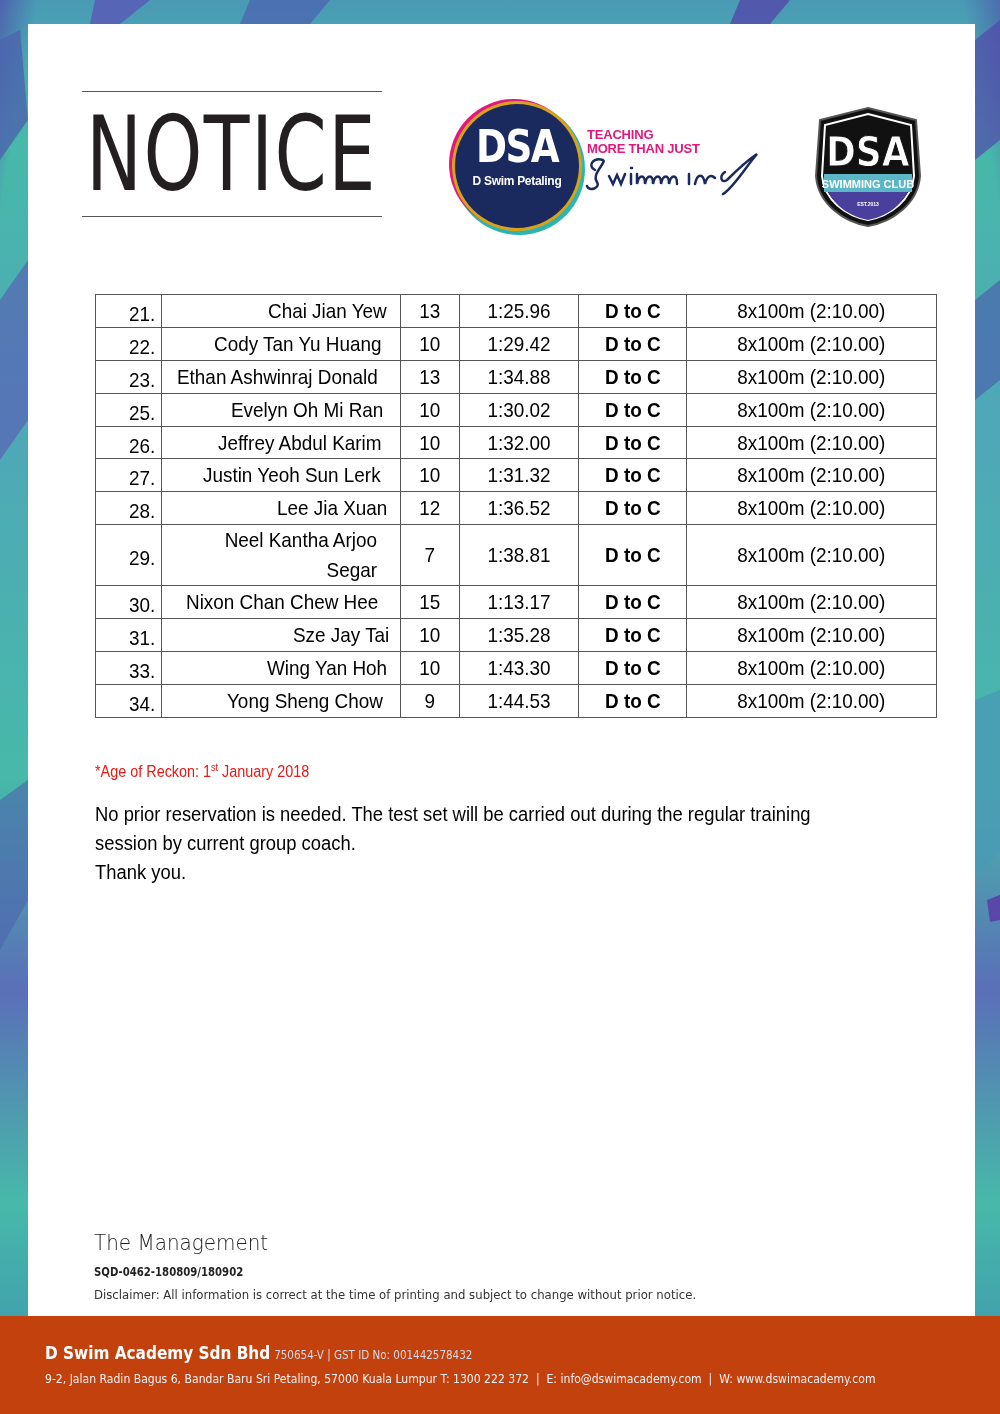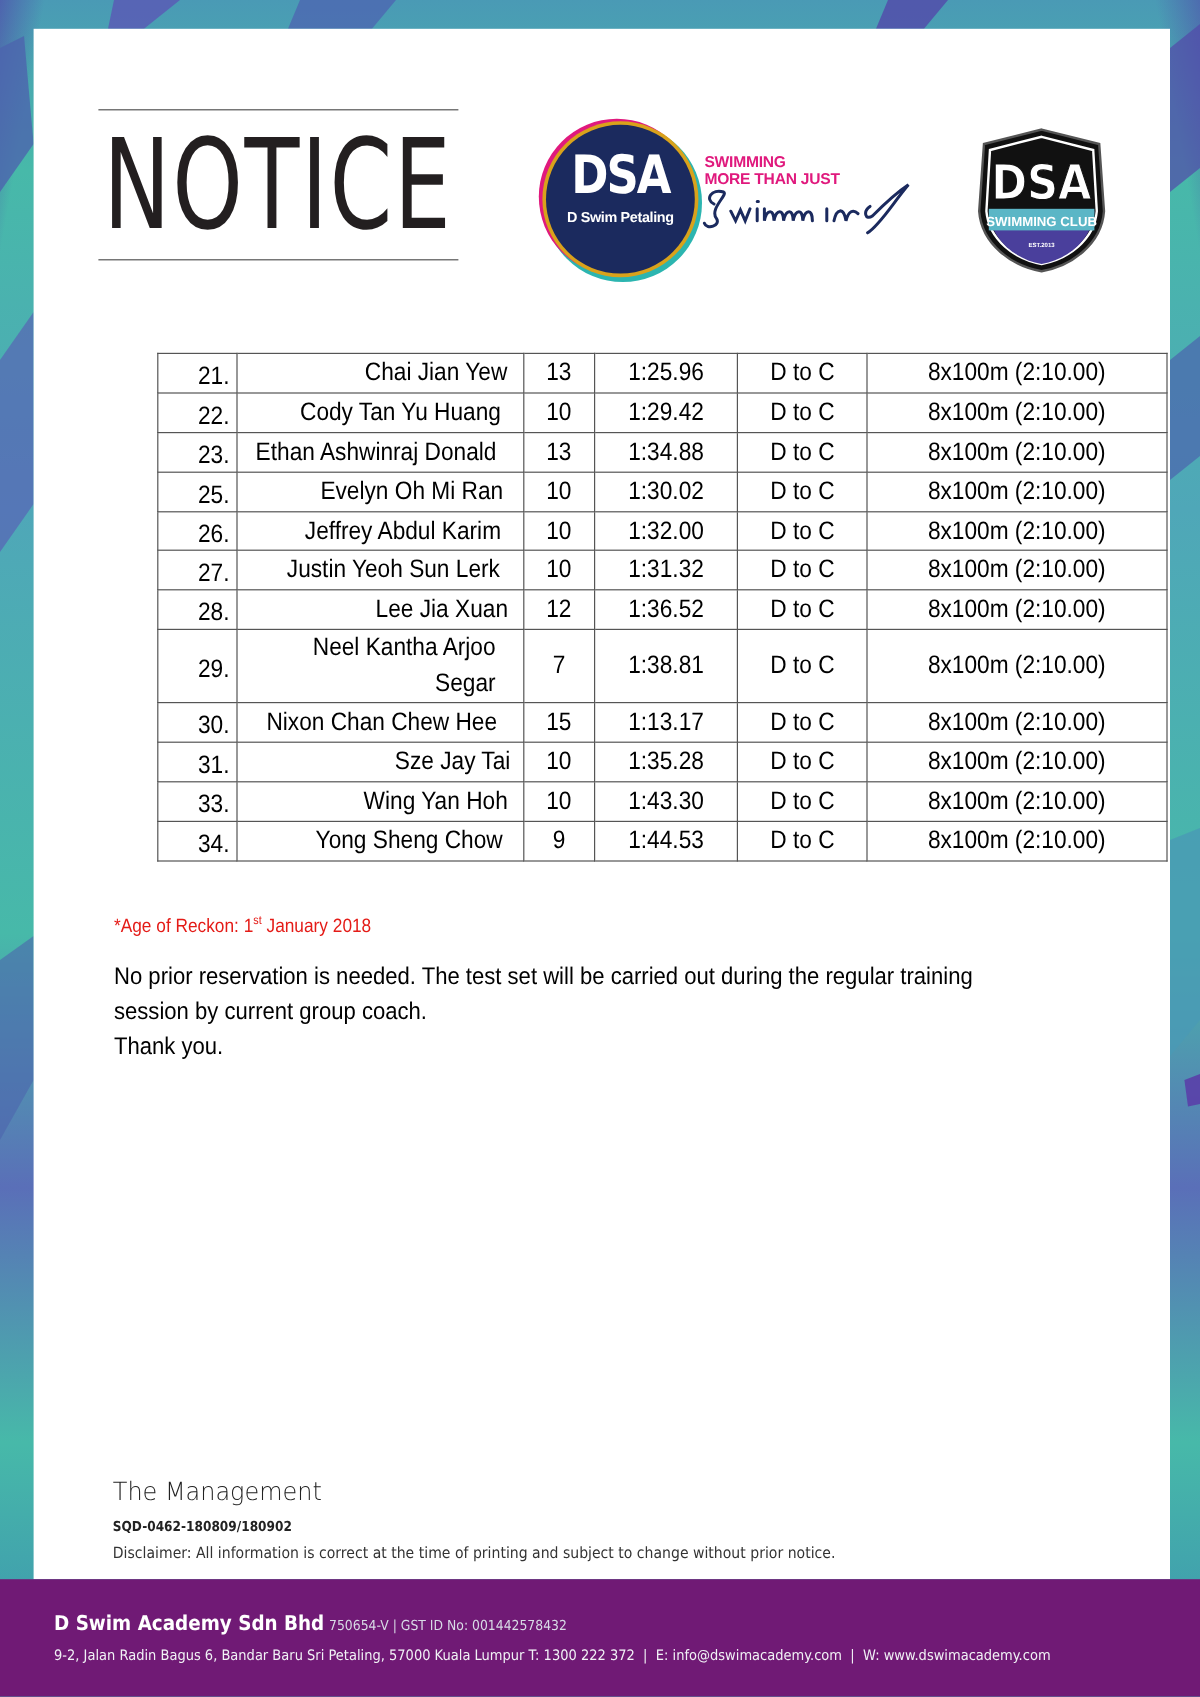--- a/index.html
+++ b/index.html
@@ -35,44 +35,44 @@
     box-shadow: 0 0 0 3px #d9a21b, -3px -2px 0 3px #e0197d, 2px 3px 0 4px #2cb5b0;
     color:#fff; text-align:center;
   }
   .dsa-circle .big { font-family:"DejaVu Sans", sans-serif; font-weight:bold; font-size:44px; letter-spacing:-2px; margin-top:18px; line-height:50px; transform:scaleX(0.85); }
   .dsa-circle .small { font-size:12px; font-weight:bold; margin-top:2px; letter-spacing:-0.3px; }
   .tagline { position:absolute; left:587px; top:128px; color:#e0197d; font-weight:bold; font-size:13px; line-height:14px; letter-spacing:-0.2px; }
   .script { position:absolute; left:585px; top:152px; }
   .shield { position:absolute; left:812px; top:106px; }
   table.results {
     position:absolute; left:95px; top:294px; border-collapse:collapse;
-    font-size:21px; color:#000;margin-left:36px;
+    font-size:21px; color:#000;
   }
   table.results td {
     border:1.5px solid #555; height:31.9px; padding:0; line-height:30px;
     transform-origin:left;
   }
   .c-num { width:59px; text-align:right; padding-right:6px !important; }
   .c-name { width:230px; text-align:right; padding-left:8px !important; }
   .c-age { width:58px; text-align:center; }
   .c-time { width:118px; text-align:center; }
-  .c-grp { width:107px; text-align:center; }
+  .c-grp { width:107px; text-align:center;font-weight:bold; }
   .c-set { width:249px; text-align:center; }
   .cell-inner { display:inline-block; transform:scaleX(0.9); }
   .c-num .cell-inner { transform-origin:right; }
   .c-name .cell-inner { transform-origin:left; }
   .c-num .cell-inner { position:relative; top:3px; }
   .reckon { position:absolute; left:95px; top:762px; color:#e41b17; font-size:16px; transform:scaleX(0.9); transform-origin:left; }
   .reckon sup { font-size:10px; }
   .body-text { position:absolute; left:95px; top:800px; font-size:20px; line-height:29px; color:#000; transform:scaleX(0.92); transform-origin:left; width:820px; }
   .mgmt { position:absolute; left:94px; top:1231px; font-family:"DejaVu Sans", sans-serif; font-size:21px; color:#222; font-weight:300; transform:scaleX(0.95); transform-origin:left; }
   .ref { position:absolute; left:94px; top:1265px; font-family:"DejaVu Sans", sans-serif; font-size:11.5px; font-weight:bold; color:#222; transform:scaleX(0.88); transform-origin:left; }
   .disclaimer { position:absolute; left:94px; top:1287px; font-family:"DejaVu Sans", sans-serif; font-size:13px; color:#333; transform:scaleX(0.9); transform-origin:left; }
   .footer {
-    position:absolute; left:0; top:1316px; width:1000px; height:98px; background:#701a75; color:#fff;
+    position:absolute; left:0; top:1316px; width:1000px; height:98px; background:#c2410c; color:#fff;
   }
   .footer .l1 { position:absolute; left:45px; top:27px; white-space:nowrap; transform:scaleX(0.9); transform-origin:left; }
   .footer .company { font-family:"DejaVu Sans", sans-serif; font-weight:bold; font-size:17px; }
   .footer .reg { font-family:"DejaVu Sans", sans-serif; font-size:11.5px; color:#d8dbe6; }
   .footer .l2 { position:absolute; left:45px; top:56px; font-family:"DejaVu Sans", sans-serif; font-size:12px; white-space:nowrap; transform:scaleX(0.905); transform-origin:left; color:#f1f2f6; }
 </style>
 </head>
 <body>
 
 <div class="bg"></div>
@@ -94,21 +94,21 @@
 <div class="notice">
   <div class="notice-text">NOTICE</div>
 </div>
 
 <div class="dsa-circle">
   <div class="big">DSA</div>
   <div class="small">D Swim Petaling</div>
 </div>
 
 <div class="tagline">
-  <div>SWIMMING</div>
+  <div>TEACHING</div>
   <div>MORE THAN JUST</div>
 </div>
 <svg class="script" width="220" height="50">
   <path d="M10,18 C2,14 8,5 18,8 C22,10 6,22 12,30 C16,36 4,40 2,34 M24,24 l4,8 l4,-9 l4,9 l4,-10 M46,22 l0,10 M46,16 l1,0 M52,22 c0,10 0,10 0,10 c2,-10 8,-10 8,0 c2,-10 8,-10 8,0 c2,-10 8,-10 8,0 c2,-10 8,-10 8,0 c2,-10 8,-10 8,0 M104,22 l0,10 M110,32 c2,-10 8,-12 10,0 c2,-8 6,-10 10,-6 M140,20 c-6,4 -4,12 2,8 c6,-6 18,-18 30,-26 c-12,14 -24,34 -34,40" stroke="#1b2a5e" stroke-width="2.5" fill="none" stroke-linecap="round"></path>
 </svg>
 
 <svg class="shield" width="112" height="122" viewBox="0 0 112 122">
   <path d="M56,2 L104,14 L108,70 C106,98 80,116 56,120 C32,116 6,98 4,70 L8,14 Z" fill="#111" stroke="#555" stroke-width="2"></path>
   <path d="M56,8 L99,19 L102,70 C100,94 78,110 56,114 C34,110 12,94 10,70 L13,19 Z" fill="#111" stroke="#fff" stroke-width="2"></path>
   <path d="M12,70 L100,70 C98,94 78,110 56,114 C34,110 14,94 12,70 Z" fill="#4a3f9c"></path>

